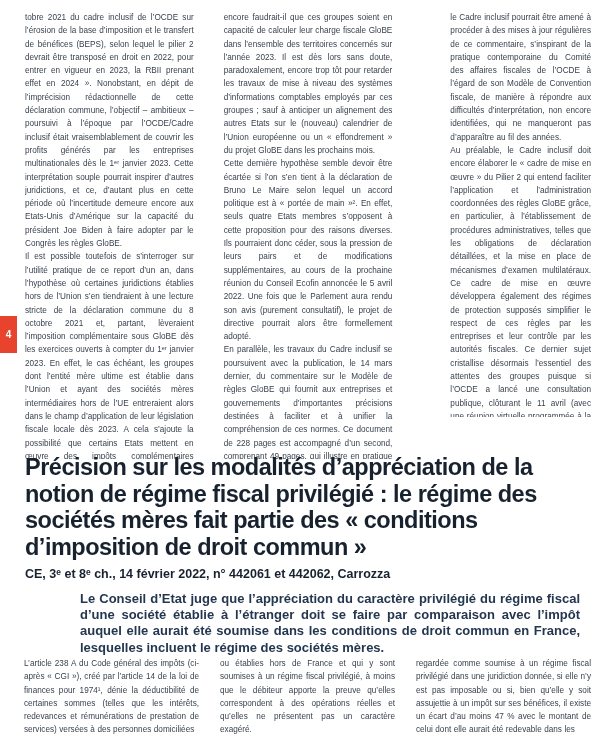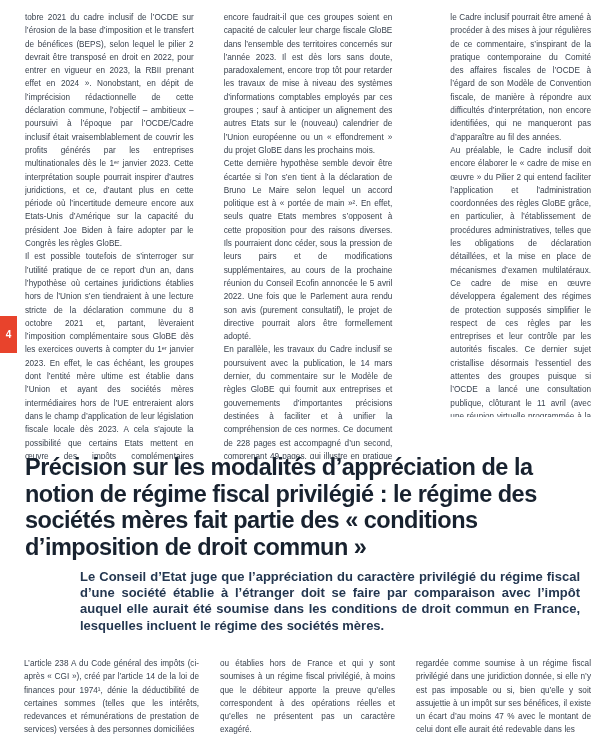--- a/index.html
+++ b/index.html
@@ -125,20 +125,21 @@
     <div class="col">
       <div class="col-clip">
         <p>le Cadre inclusif pourrait être amené à procéder à des mises à jour régulières de ce commentaire, s’inspirant de la pratique contemporaine du Comité des affaires fiscales de l’OCDE à l’égard de son Modèle de Convention fiscale, de manière à répondre aux difficultés d’interprétation, non encore identifiées, qui ne manqueront pas d’apparaître au fil des années.</p>
         <p>Au préalable, le Cadre inclusif doit encore élaborer le « cadre de mise en œuvre » du Pilier 2 qui entend faciliter l’application et l’administration coordonnées des règles GloBE grâce, en particulier, à l’établissement de procédures administratives, telles que les obligations de déclaration détaillées, et la mise en place de mécanismes d’examen multilatéraux. Ce cadre de mise en œuvre développera également des régimes de protection supposés simplifier le respect de ces règles par les entreprises et leur contrôle par les autorités fiscales. Ce dernier sujet cristallise désormais l’essentiel des attentes des groupes puisque si l’OCDE a lancé une consultation publique, clôturant le 11 avril (avec une réunion virtuelle programmée à la fin de ce même mois), son périmètre est circonscrit au cadre de mise en œuvre. En d’autres termes, il ne s’agit pas de rouvrir le débat sur les règles GloBE, ou leur compréhension à l’aune du Commentaire, ces normes sont désormais figées, à charge désormais pour les praticiens de les lire, assimiler et décliner. ■</p>
       </div>
     </div>
   </section>
 
   <section class="article-head">
     <h1 class="headline">Précision sur les modalités d’appréciation de la notion de régime fiscal privilégié : le régime des sociétés mères fait partie des « conditions d’imposition de droit commun »</h1>
+    <h2 class="reference">CE, 3ᵉ et 8ᵉ ch., 14 février 2022, n° 442061 et 442062, Carrozza</h2>
     <p class="standfirst">Le Conseil d’Etat juge que l’appréciation du caractère privilégié du régime fiscal d’une société établie à l’étranger doit se faire par comparaison avec l’impôt auquel elle aurait été soumise dans les conditions de droit commun en France, lesquelles incluent le régime des sociétés mères.</p>
   </section>
 
   <section class="bottom-section body-text">
     <div class="col">
       <p>L’article 238 A du Code général des impôts (ci-après « CGI »), créé par l’article 14 de la loi de finances pour 1974¹, dénie la déductibilité de certaines sommes (telles que les intérêts, redevances et rémunérations de prestation de services) versées à des personnes domiciliées</p>
     </div>
     <div class="col">
       <p>ou établies hors de France et qui y sont soumises à un régime fiscal privilégié, à moins que le débiteur apporte la preuve qu’elles correspondent à des opérations réelles et qu’elles ne présentent pas un caractère exagéré.</p>
     </div>

